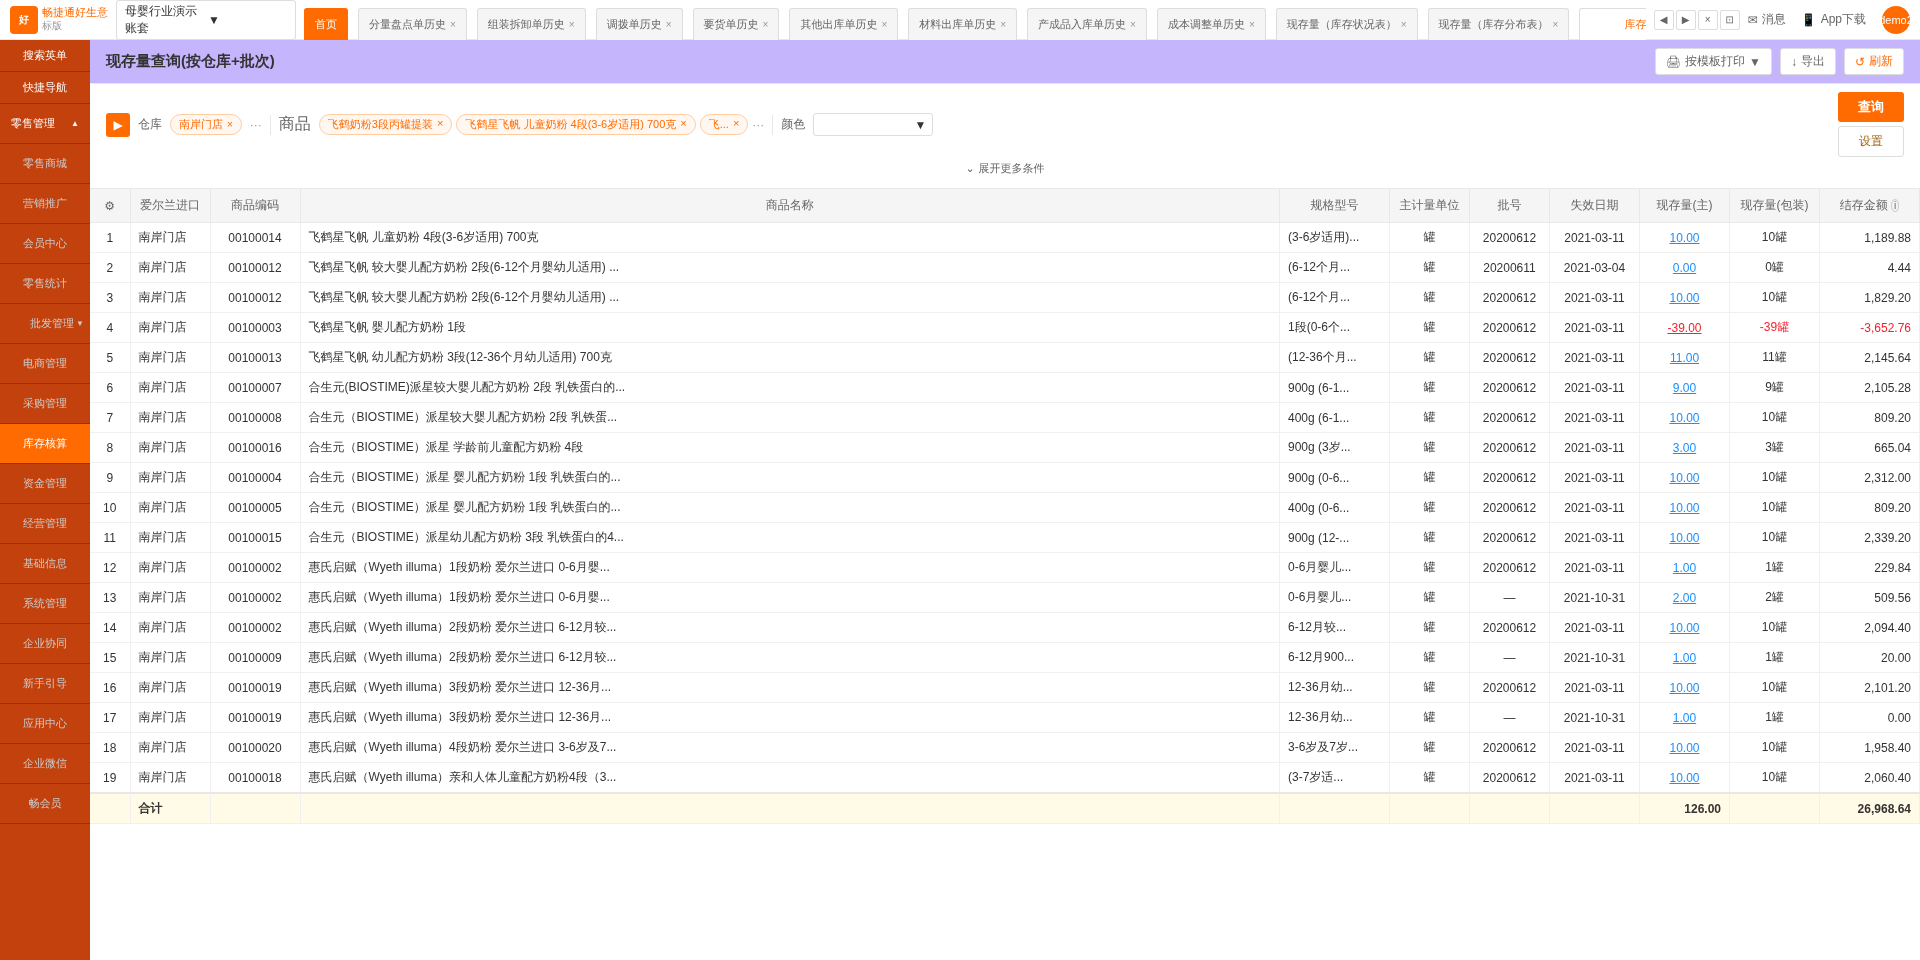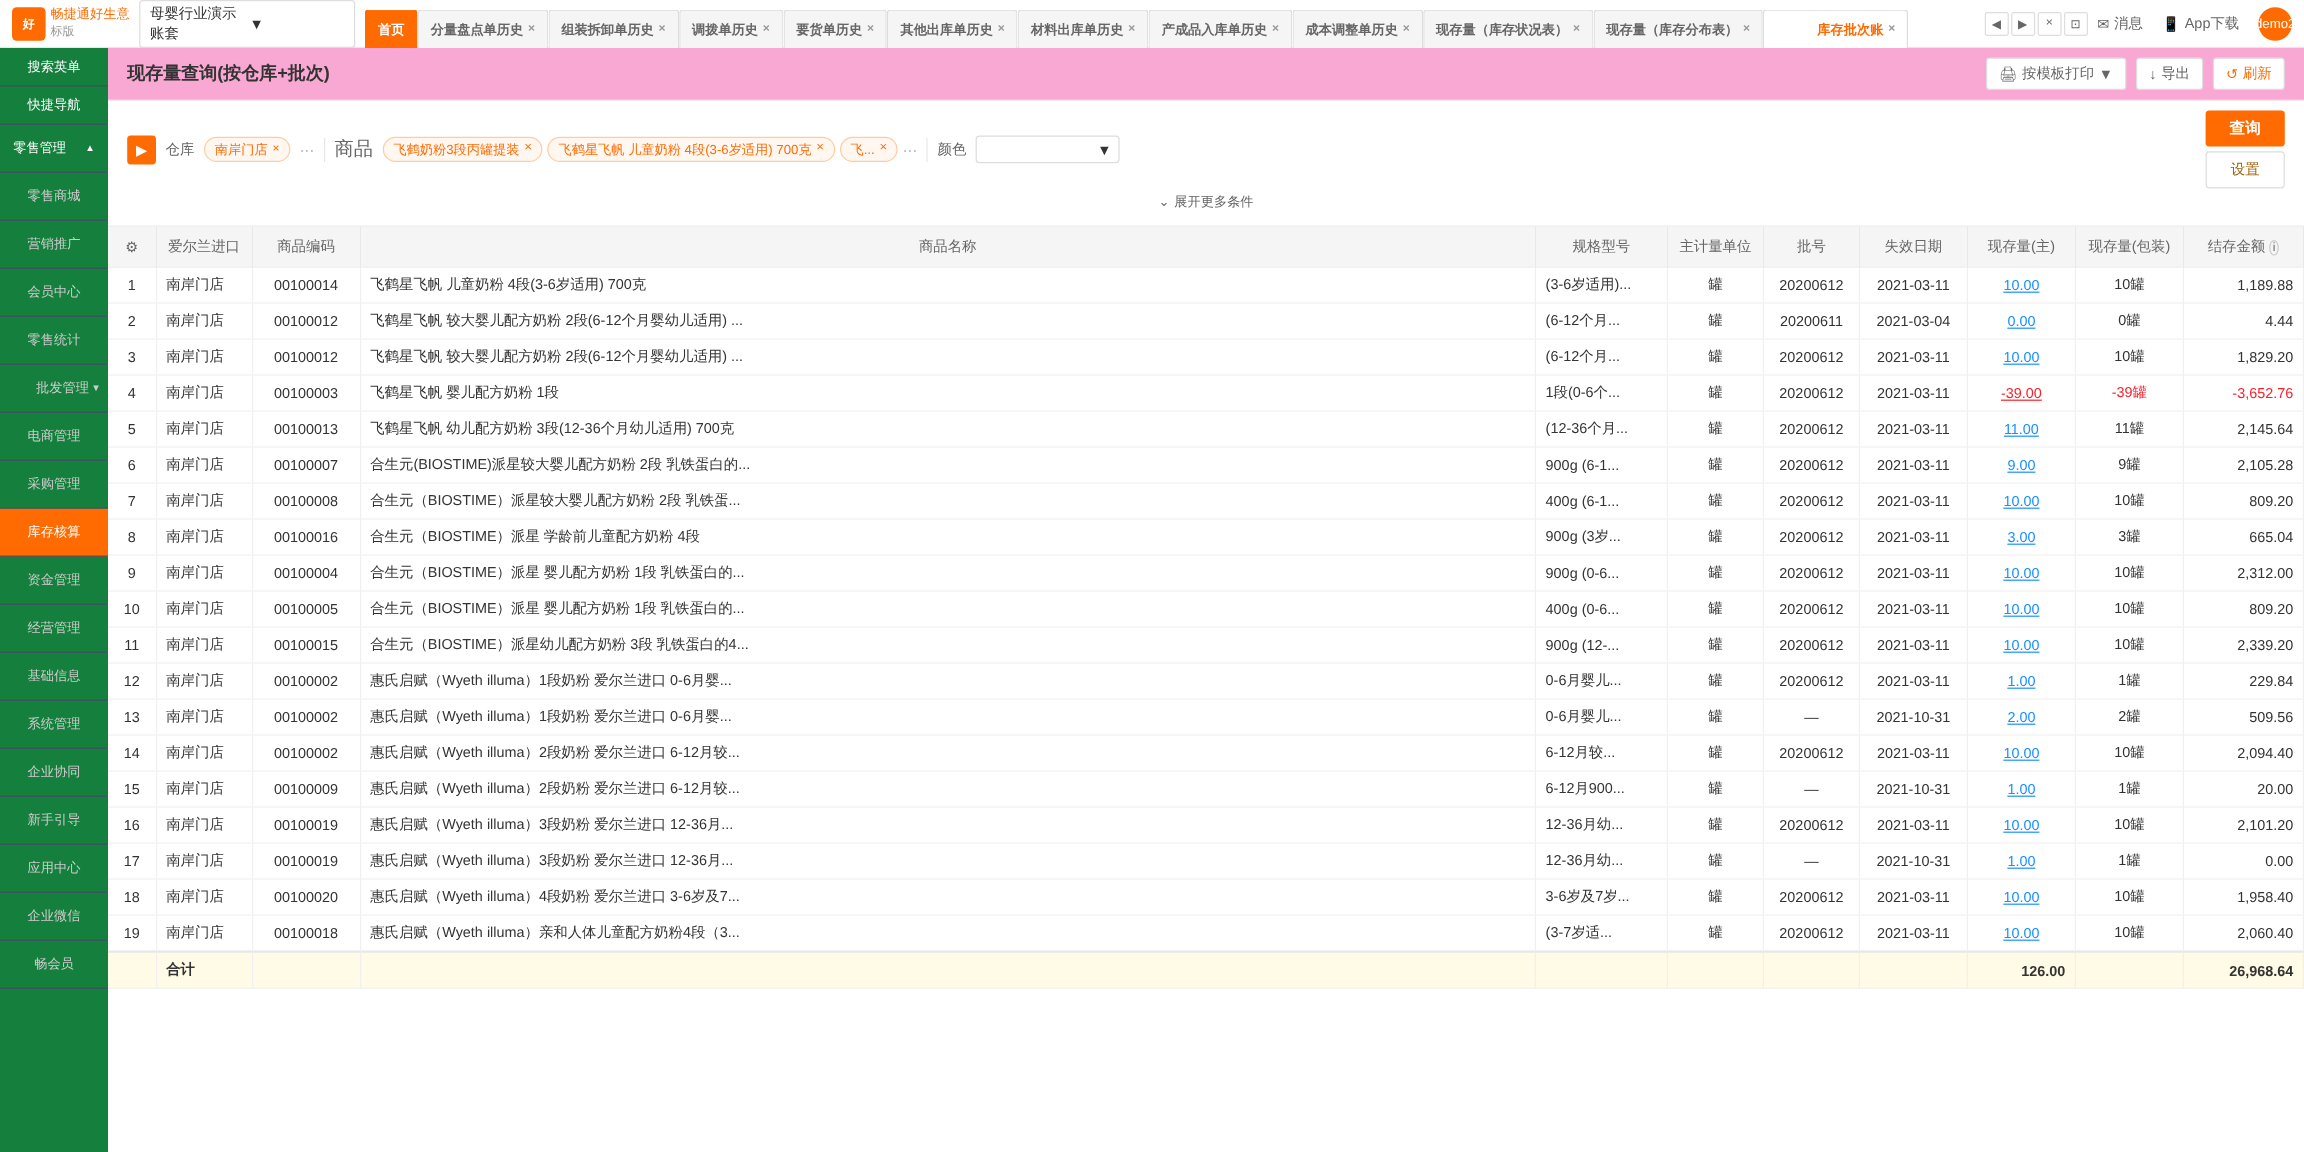--- a/index.html
+++ b/index.html
@@ -7,44 +7,44 @@
 
     
     .top-bar { display: flex; align-items: center; background: #fff; height: 40px; border-bottom: 1px solid #e8e8e8; padding: 0 10px; gap: 8px; }
     .logo-area { display: flex; align-items: center; gap: 4px; min-width: 90px; }
     .logo-icon { width: 28px; height: 28px; background: #ff6b00; border-radius: 4px; display: flex; align-items: center; justify-content: center; color: white; font-size: 10px; font-weight: bold; }
     .logo-text { font-size: 11px; color: #ff6b00; line-height: 1.2; }
     .logo-sub { font-size: 10px; color: #999; }
     .company-select { display: flex; align-items: center; gap: 4px; padding: 2px 8px; border: 1px solid #ddd; border-radius: 3px; min-width: 180px; cursor: pointer; }
     .company-select span { font-size: 12px; color: #333; flex: 1; }
     .nav-tabs { display: flex; flex: 1; overflow: hidden; height: 40px; align-items: flex-end; }
-    .nav-tab { padding: 0 10px; height: 32px; display: flex; align-items: center; gap: 4px; cursor: pointer; border: 1px solid #ddd; border-bottom: none; background: #f5f5f5; font-size: 11px; color: #666; border-radius: 3px 3px 0 0; white-space: nowrap; margin-right: 0; font-weight: bold; }
+    .nav-tab { padding: 0 10px; height: 32px; display: flex; align-items: center; gap: 4px; cursor: pointer; border: 1px solid #ddd; border-bottom: none; background: #f5f5f5; font-size: 11px; color: #666; border-radius: 3px 3px 0 0; white-space: nowrap; margin-right: 10px; }
     .nav-tab.active { background: #fff; color: #ff6b00; border-color: #ddd; padding-left: 44px; }
     .nav-tab .close-x { color: #999; font-size: 10px; cursor: pointer; }
     .home-tab { background: #ff6b00; color: white; border-color: #ff6b00; }
     .top-right { display: flex; align-items: center; gap: 16px; margin-left: auto; }
     .top-right-item { display: flex; align-items: center; gap: 4px; cursor: pointer; color: #666; font-size: 12px; }
     .nav-arrows { display: flex; gap: 2px; }
     .nav-arrow { width: 20px; height: 20px; border: 1px solid #ddd; border-radius: 2px; display: flex; align-items: center; justify-content: center; cursor: pointer; font-size: 10px; color: #666; }
 
     
     .main-layout { display: flex; height: calc(960px - 40px); }
 
     
-    .sidebar { width: 90px; background: #15803d; height: 100%; display: flex; flex-direction: column; }
+    .sidebar { width: 90px; background: #c2410c; height: 100%; display: flex; flex-direction: column; }
     .sidebar-search { padding: 8px 6px; color: white; cursor: pointer; text-align: center; font-size: 11px; border-bottom: 1px solid #3d4f61; }
     .sidebar-nav { padding: 8px 6px; color: white; cursor: pointer; text-align: center; font-size: 11px; border-bottom: 1px solid #3d4f61; }
     .sidebar-item { padding: 12px 6px; color: #ccc; cursor: pointer; text-align: center; font-size: 11px; border-bottom: 1px solid #3d4f61; }
     .sidebar-item.active { background: #ff6b00; color: white; }
 
     
     .content-area { flex: 1; display: flex; flex-direction: column; overflow: hidden; }
 
     
-    .page-header { background: #f9a8d4; padding: 8px 16px; display: flex; align-items: center; justify-content: space-between; border-bottom: 1px solid #e8e8e8; }
+    .page-header { background: #c4b5fd; padding: 8px 16px; display: flex; align-items: center; justify-content: space-between; border-bottom: 1px solid #e8e8e8; }
     .page-title { font-size: 15px; font-weight: bold; color: #333; }
     .header-actions { display: flex; align-items: center; gap: 8px; }
     .btn-template { display: flex; align-items: center; gap: 4px; padding: 4px 10px; border: 1px solid #ddd; border-radius: 3px; cursor: pointer; font-size: 12px; color: #666; background: #fff; }
     .btn-export { display: flex; align-items: center; gap: 4px; padding: 4px 10px; border: 1px solid #ddd; border-radius: 3px; cursor: pointer; font-size: 12px; color: #666; background: #fff; }
     .btn-refresh { display: flex; align-items: center; gap: 4px; padding: 4px 10px; border: 1px solid #ddd; border-radius: 3px; cursor: pointer; font-size: 12px; color: #ff6b00; background: #fff; }
 
     
     .filter-area { background: #fff; padding: 8px 16px; border-bottom: 1px solid #e8e8e8; }
     .filter-row { display: flex; align-items: center; gap: 8px; flex-wrap: wrap; }
     .filter-expand-btn { width: 24px; height: 24px; background: #ff6b00; color: white; border: none; border-radius: 3px; cursor: pointer; display: flex; align-items: center; justify-content: center; font-size: 12px; }

